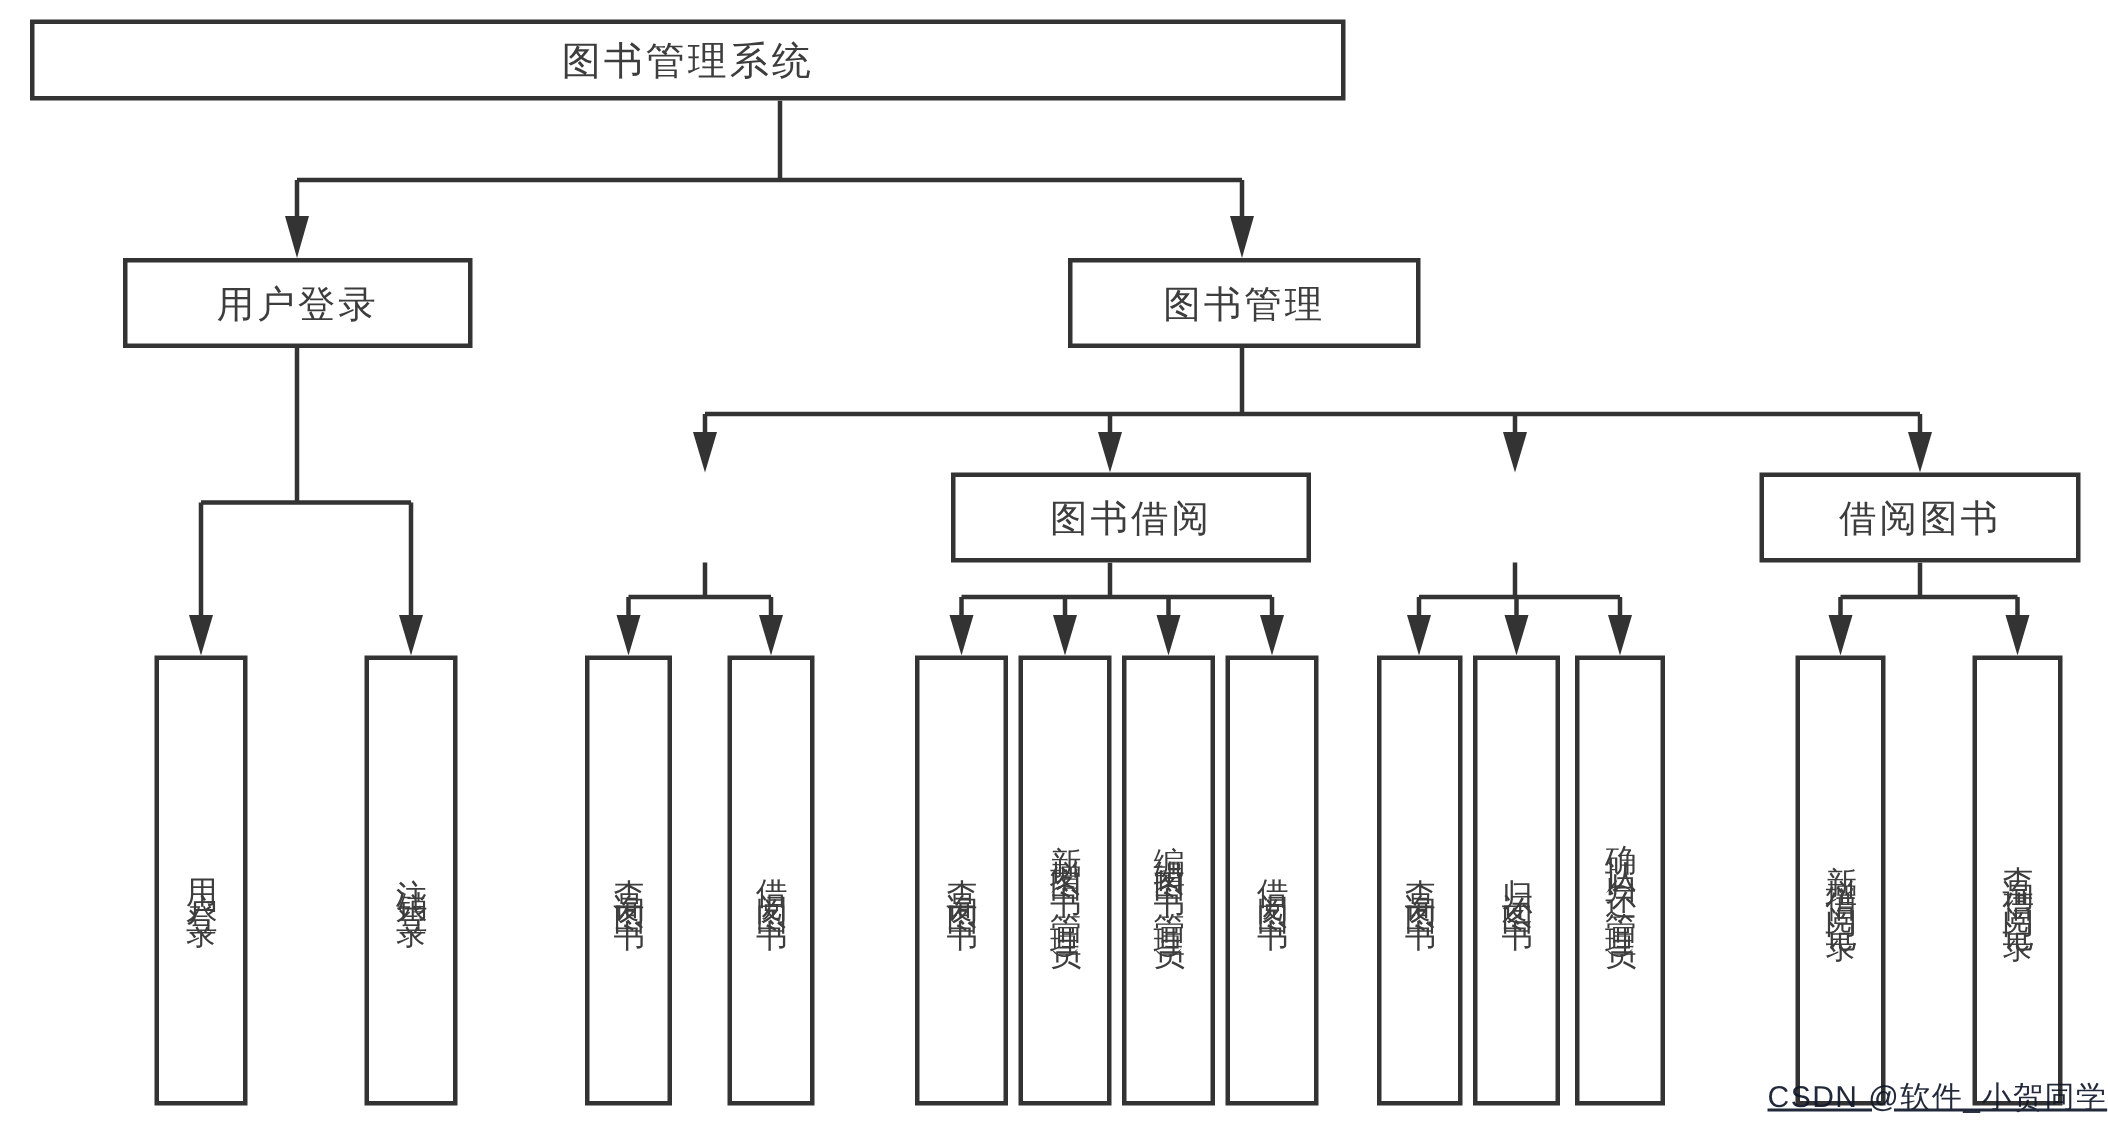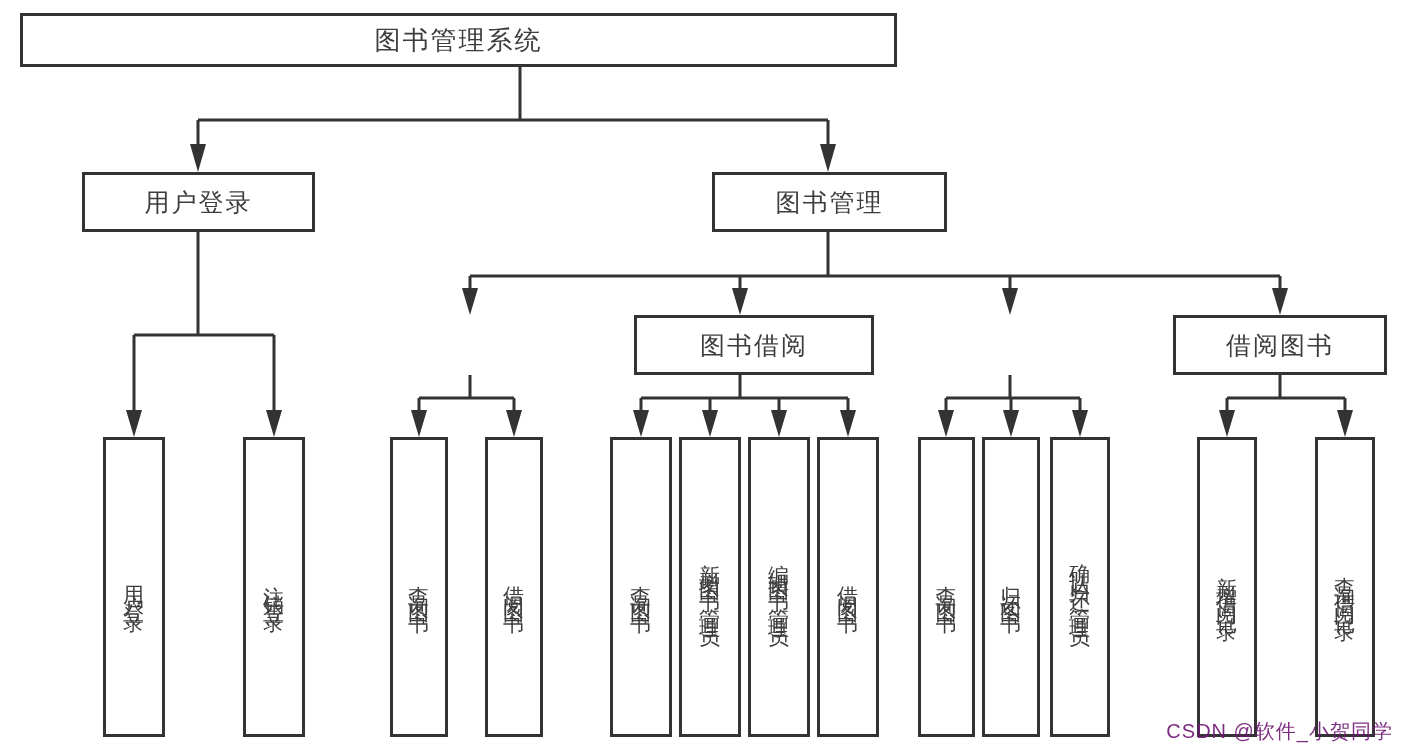--- a/index.html
+++ b/index.html
@@ -43,28 +43,29 @@
   }
   .node-v span {
     writing-mode: vertical-rl;
     text-orientation: mixed;
     font-size: 21px;
     letter-spacing: 9px;
     line-height: 1;
   }
   .watermark {
     position: absolute;
-    right: 12px;
+    right: 0;
     bottom: 2px;
     font-size: 20px;
-    color: #701a75;
+    color: #0f172a;
     opacity: 0.92;
     letter-spacing: 1px;
     z-index: 10;
     white-space: nowrap;
+    text-decoration: underline;
   }
   svg path {
     stroke: #333333;
     stroke-width: 3;
     fill: none;
   }
   svg polygon {
     fill: #333333;
     stroke: none;
   }

